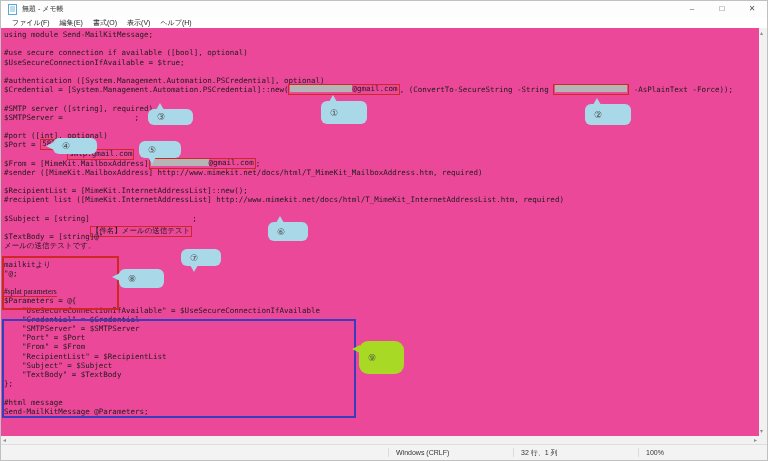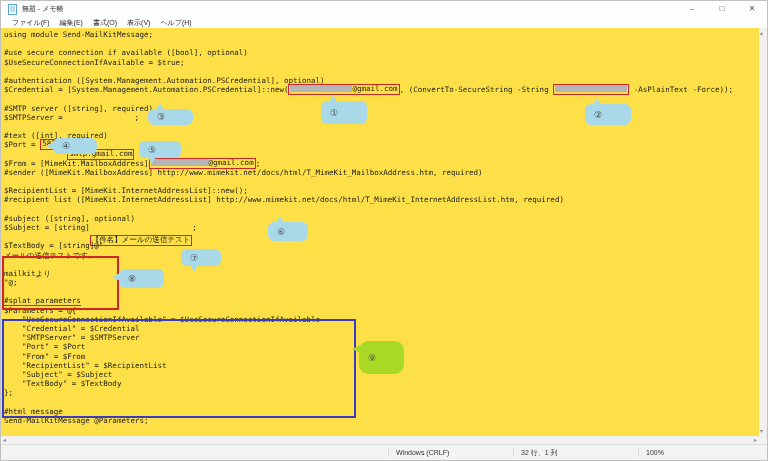--- a/index.html
+++ b/index.html
@@ -9,28 +9,28 @@
   .titlebar{position:absolute;top:0;left:0;right:0;height:16px;background:#fdfdfd;
             display:flex;align-items:center;padding-left:7px;}
   .apptitle{font-size:7px;color:#333;margin-left:5px;}
   .wbtns{position:absolute;right:0;top:0;height:16px;display:flex;}
   .wbtn{width:30px;text-align:center;font-size:8px;color:#555;line-height:16px;}
   
   .menubar{position:absolute;top:16px;left:0;right:0;height:11px;background:#fff;
            display:flex;padding-left:6px;}
   .menu-item{font-size:7px;color:#222;padding:1px 5px 0 5px;}
   
-  .editor{position:absolute;top:27px;left:0;right:8px;bottom:24px;background:#fde047;
+  .editor{position:absolute;top:27px;left:0;right:8px;bottom:24px;background:#ec4899;
           font-family:"DejaVu Sans Mono","DejaVu Sans",monospace;font-size:7.5px;
           line-height:9.2px;color:#1c1c1c;padding:2px 0 0 3px;overflow:hidden;}
   .code-line{height:9.2px;white-space:pre;}
   .rbox{display:inline-block;height:9px;border:1.5px solid #cf2626;padding:0 1px;
         vertical-align:top;margin-top:-1px;line-height:8.6px;}
   .redact{display:inline-block;height:7px;background:#b5b5b5;vertical-align:-1px;}
-  .runderline{box-shadow:0 1px 0 #cf2626;}
+  .runderline{box-shadow:0 1px 0 #cf2626;font-family:Liberation Serif, serif;}
   
   .obox{position:absolute;pointer-events:none;}
   .obox.red{border:2px solid #cf2626;}
   .obox.blue{border:2px solid #3b3bbf;}
   
   .bubble{position:absolute;}
   .bubble .body{position:absolute;left:0;top:0;width:100%;height:100%;border-radius:6px;}
   .bubble .num{position:absolute;left:9px;top:50%;transform:translateY(-50%);
                font-size:9px;color:#4a4a4a;font-family:"DejaVu Sans",sans-serif;}
   .tail{position:absolute;width:0;height:0;}
@@ -77,30 +77,29 @@
     <div class="code-line">&nbsp;</div>
     <div class="code-line"><span>#use secure connection if available ([bool], optional)</span></div>
     <div class="code-line"><span>$UseSecureConnectionIfAvailable = $true;</span></div>
     <div class="code-line">&nbsp;</div>
     <div class="code-line"><span>#authentication ([System.Management.Automation.PSCredential], optional)</span></div>
     <div class="code-line"><span>$Credential = [System.Management.Automation.PSCredential]::new(</span><span class="rbox" style="border-color: rgb(207, 38, 38);"><span class="redact" style="width: 62px; background: rgb(181, 181, 181);"></span>@gmail.com</span><span>, (ConvertTo-SecureString -String </span><span class="rbox" style="border-color: rgb(207, 38, 38);"><span class="redact" style="width: 72px; background: rgb(181, 181, 181);"></span></span><span> -AsPlainText -Force));</span></div>
     <div class="code-line">&nbsp;</div>
     <div class="code-line"><span>#SMTP server ([string], required)</span></div>
     <div class="code-line"><span>$SMTPServer = </span><span class="rbox" style="border-color: rgb(207, 38, 38); margin-top: 36px;">smtp.gmail.com</span><span>;</span></div>
     <div class="code-line">&nbsp;</div>
-    <div class="code-line"><span>#text ([int], required)</span></div>
+    <div class="code-line"><span>#port ([int], optional)</span></div>
     <div class="code-line"><span>$Port = </span><span class="rbox" style="border-color: rgb(207, 38, 38);">587</span><span>;</span></div>
     <div class="code-line">&nbsp;</div>
     <div class="code-line"><span>$From = [MimeKit.MailboxAddress]</span><span class="rbox" style="border-color: rgb(207, 38, 38);"><span class="redact" style="width: 58px; background: rgb(181, 181, 181);"></span>@gmail.com</span><span>;</span></div>
     <div class="code-line"><span>#sender ([MimeKit.MailboxAddress] http://www.mimekit.net/docs/html/T_MimeKit_MailboxAddress.htm, required)</span></div>
     <div class="code-line">&nbsp;</div>
     <div class="code-line"><span>$RecipientList = [MimeKit.InternetAddressList]::new();</span></div>
     <div class="code-line"><span>#recipient list ([MimeKit.InternetAddressList] http://www.mimekit.net/docs/html/T_MimeKit_InternetAddressList.htm, required)</span></div>
     <div class="code-line">&nbsp;</div>
-    <div class="code-line"><span>#subject ([string], optional)</span></div>
     <div class="code-line"><span>$Subject = [string]</span><span class="rbox" style="border-color: rgb(207, 38, 38); margin-top: 12px;">【件名】メールの送信テスト</span><span>;</span></div>
     <div class="code-line">&nbsp;</div>
     <div class="code-line"><span>$TextBody = [string]@"</span></div>
     <div class="code-line"><span>メールの送信テストです。</span></div>
     <div class="code-line">&nbsp;</div>
     <div class="code-line"><span>mailkitより</span></div>
     <div class="code-line"><span>"@;</span></div>
     <div class="code-line">&nbsp;</div>
     <div class="code-line"><span class="runderline">#splat parameters</span></div>
     <div class="code-line"><span>$Parameters = @{</span></div>

